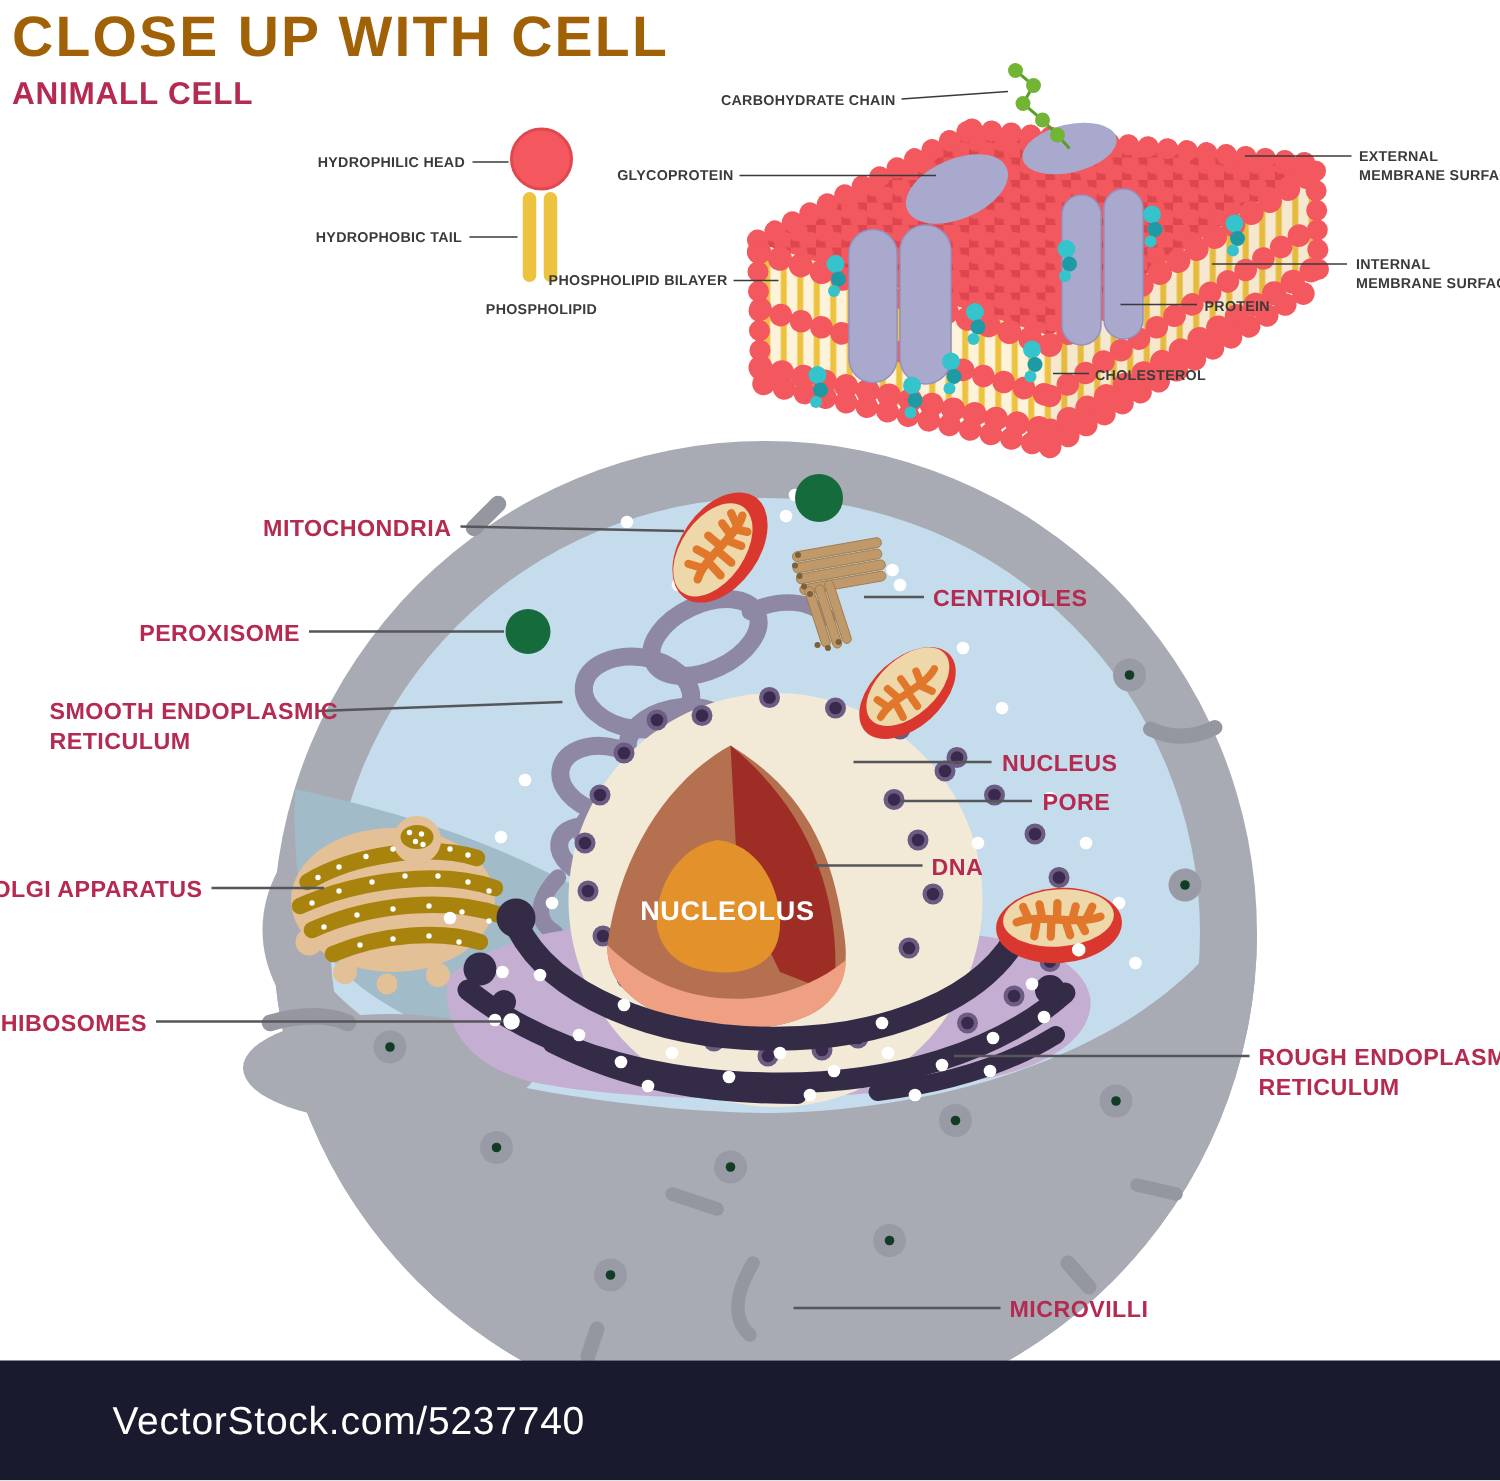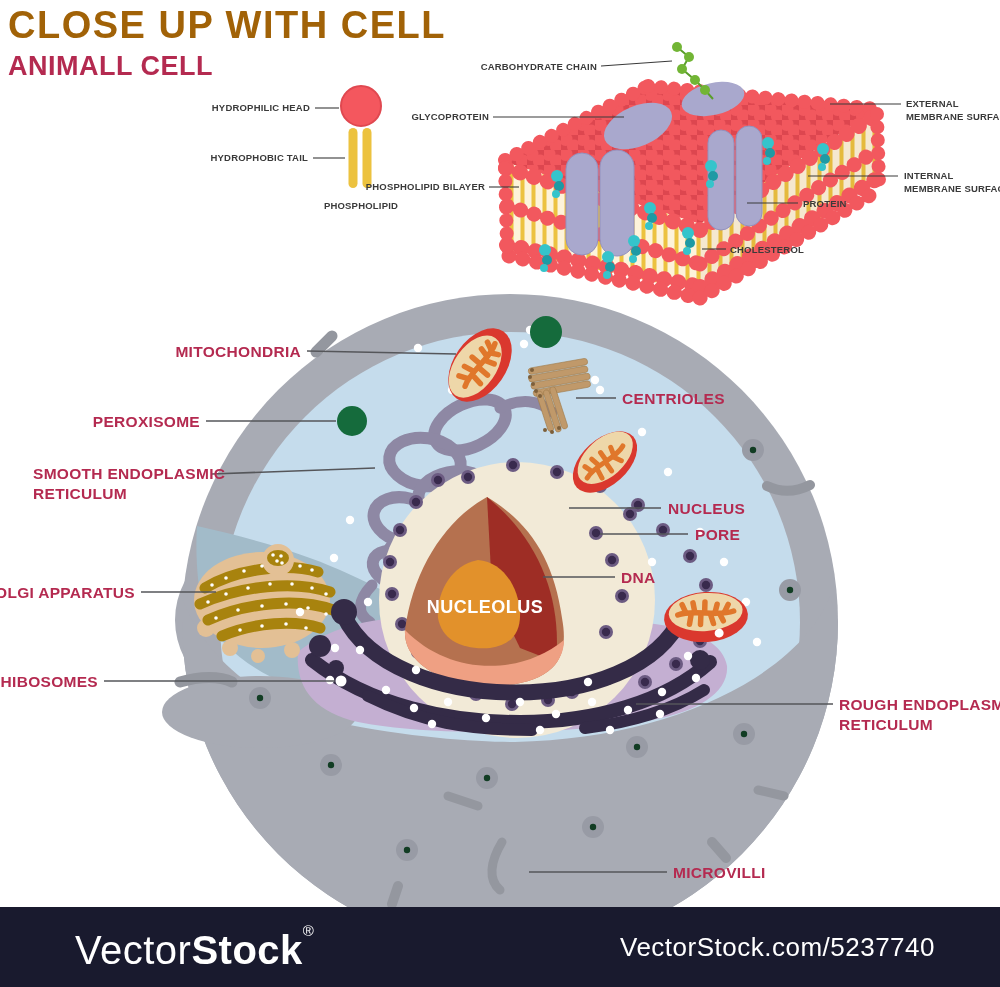--- a/index.html
+++ b/index.html
@@ -1,20 +1,20 @@
 <!DOCTYPE html>
 <html><head>
 <meta charset="utf-8">
 <style>
   html,body{margin:0;padding:0;background:#fff;}
   .stage{position:relative;width:1000px;height:987px;background:#fff;overflow:hidden;
          font-family:"Liberation Sans",sans-serif;}
   .hdr{position:absolute;left:8px;top:4px;z-index:5;}
   .hdr h1{margin:0;font-size:38px;font-weight:bold;letter-spacing:1.5px;color:#a16207;}
-  .hdr h2{margin:4px 0 0 0;font-size:27px;font-weight:bold;letter-spacing:.5px;color:#b42a50;}
+  .hdr h2{margin:4px 0 0 0;font-size:21px;font-weight:bold;letter-spacing:.5px;color:#b42a50;}
   svg text{user-select:none;}
   .cl{font:bold 15.5px "Liberation Sans",sans-serif;fill:#b42a50;letter-spacing:.3px;}
   .ml{font:600 9.5px "Liberation Sans",sans-serif;fill:#3a3a3a;letter-spacing:.2px;}
   .nucl{font:bold 18px "Liberation Sans",sans-serif;fill:#ffffff;letter-spacing:.5px;}
   .lead{stroke:#55565a;stroke-width:1.6;}
   .lead2{stroke:#3a3a3a;stroke-width:1.1;}
   .dots{stroke:#f2585e;fill:none;stroke-linecap:round;}
   .footer{position:absolute;left:0;top:907px;width:1000px;height:80px;background:#191a2e;
           display:flex;align-items:center;justify-content:space-between;
           padding:0 65px 0 75px;box-sizing:border-box;color:#fff;}
@@ -490,16 +490,15 @@
         <line x1="636" y1="704" x2="833" y2="704" class="lead"></line>
         <text x="839" y="710" class="cl">ROUGH ENDOPLASMIC</text>
         <text x="839" y="730" class="cl">RETICULUM</text>
         <line x1="529" y1="872" x2="667" y2="872" class="lead"></line>
         <text x="673" y="878" class="cl">MICROVILLI</text>
       </g>
     </g>
   </svg>
 
   <div class="footer">
-    <div class="brand"><span class="lt">Vector</span><span class="bd">Stock</span><sup>®</sup></div>
     <div class="wurl">VectorStock.com/5237740</div>
   </div>
 </div>
 
 </body></html>

